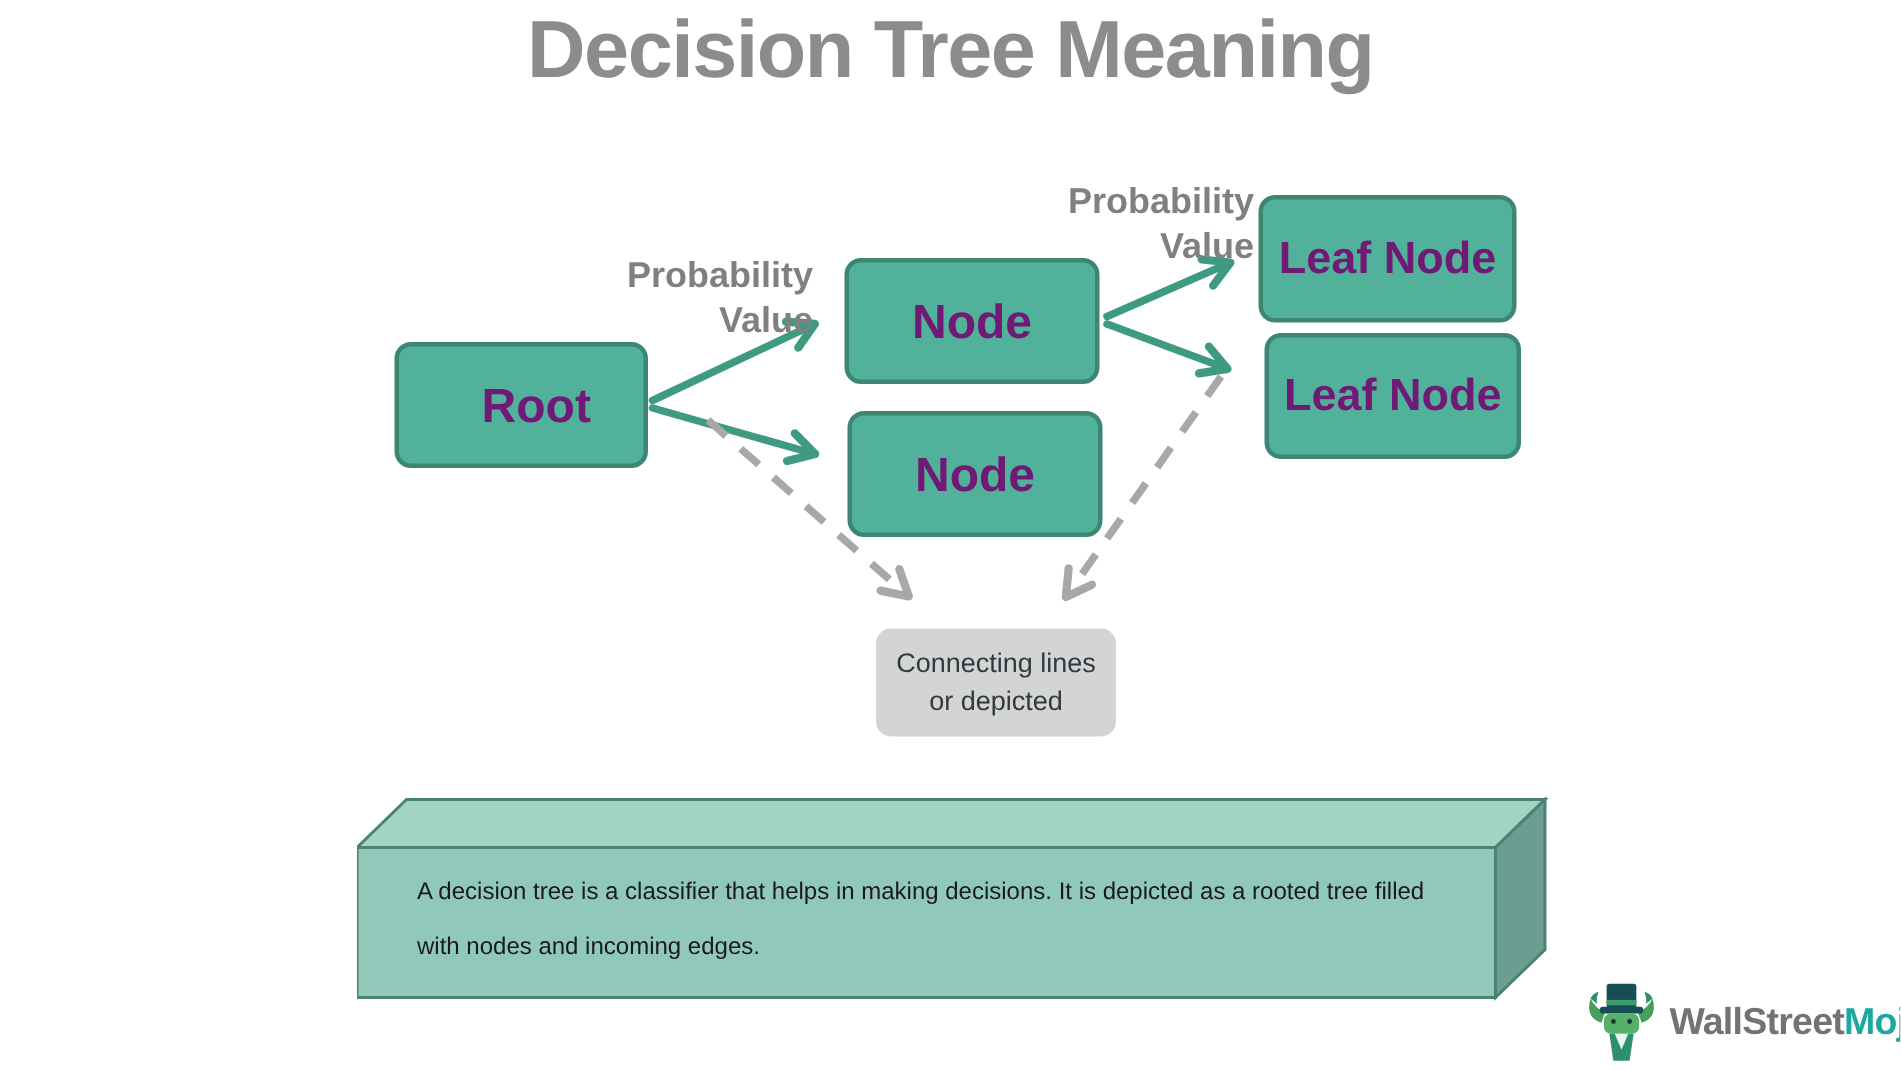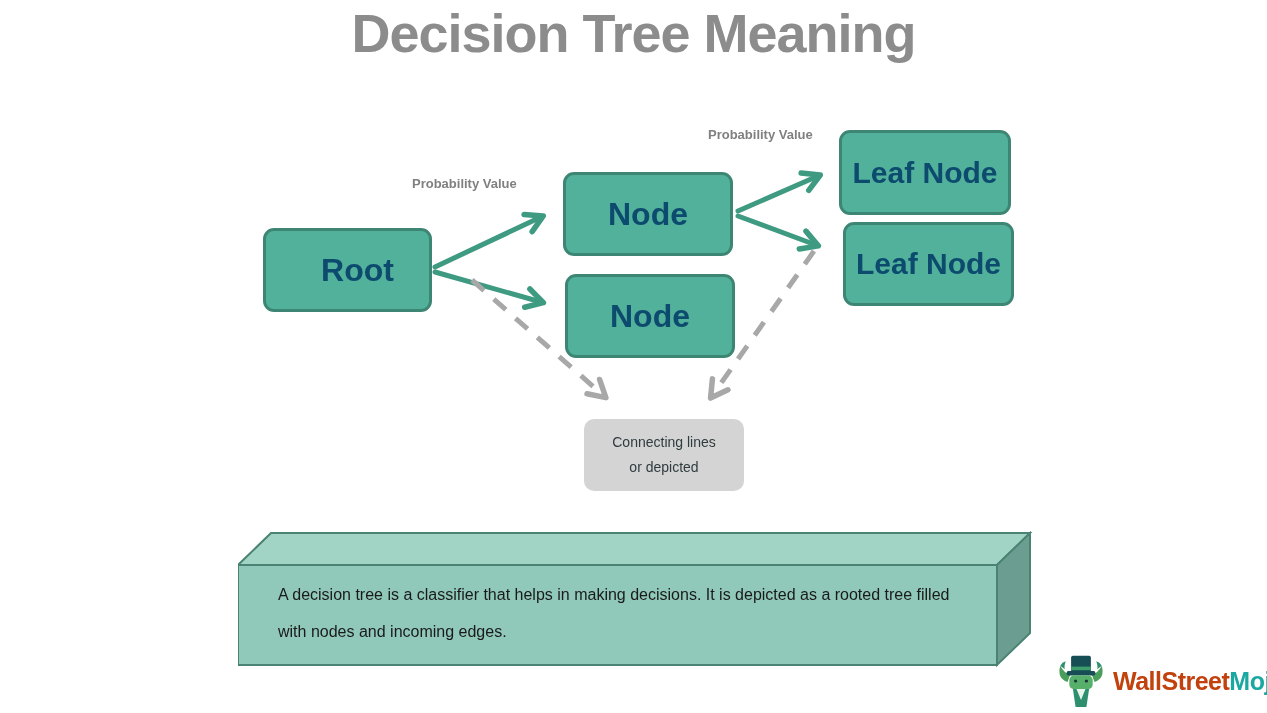--- a/index.html
+++ b/index.html
@@ -17,57 +17,57 @@
     color:#8c8c8c;
     letter-spacing:-1px;
     margin:0;
   }
   .edges{position:absolute;left:0;top:0;width:1267px;height:713px;pointer-events:none;}
   .node{
     position:absolute;
     background:#52b19b;
     border:3px solid #3e8674;
     border-radius:11px;
-    color:#0c4a6e;
+    color:#701a75;
     font-weight:bold;
     display:flex;align-items:center;justify-content:center;
     box-sizing:border-box;
     text-align:left;
   }
   .node-root   {left:263px;top:228px;width:169px;height:84px;font-size:32px;padding-left:20px;}
   .node-top    {left:563px;top:172px;width:170px;height:84px;font-size:32px;}
   .node-bottom {left:565px;top:274px;width:170px;height:84px;font-size:32px;}
   .leaf-top    {left:839px;top:130px;width:172px;height:85px;font-size:30px;}
   .leaf-bottom {left:843px;top:222px;width:171px;height:84px;font-size:30px;}
   .edge-label{
     position:absolute;
-    color:#808080;font-weight:bold;font-size:13px;line-height:30px;
-    text-align:left;
+    color:#808080;font-weight:bold;font-size:24px;line-height:30px;
+    text-align:right;
   }
   .edge-label-1{left:412px;top:169px;width:130px;}
   .edge-label-2{left:708px;top:120px;width:128px;}
   .connector-note{
     position:absolute;left:584px;top:419px;width:160px;height:72px;
     background:#d4d4d4;border-radius:10px;
-    color:#2f3b3f;font-size:14px;line-height:25px;
+    color:#2f3b3f;font-size:18px;line-height:25px;
     display:flex;flex-direction:column;align-items:center;justify-content:center;
     text-align:center;
   }
   .panel3d{position:absolute;left:238px;top:531px;width:795px;height:137px;}
   .panel-text{
     position:absolute;left:278px;top:576px;width:690px;
     color:#1a1a1a;font-size:16px;line-height:37px;
     text-align:left;
   }
   .logo{
     position:absolute;left:1054px;top:652px;height:58px;
     display:flex;align-items:center;gap:5px;
   }
   .brand{font-size:25px;font-weight:bold;letter-spacing:-0.5px;white-space:nowrap;}
-  .brand-primary{color:#c2410c;}
+  .brand-primary{color:#737373;}
   .brand-accent{color:#1ba8a0;}
 </style>
 </head>
 <body>
 
 <div class="stage">
 
   <h1 class="page-title">Decision Tree Meaning</h1>
 
   <svg class="edges" width="1267" height="713" viewBox="0 0 1267 713">

